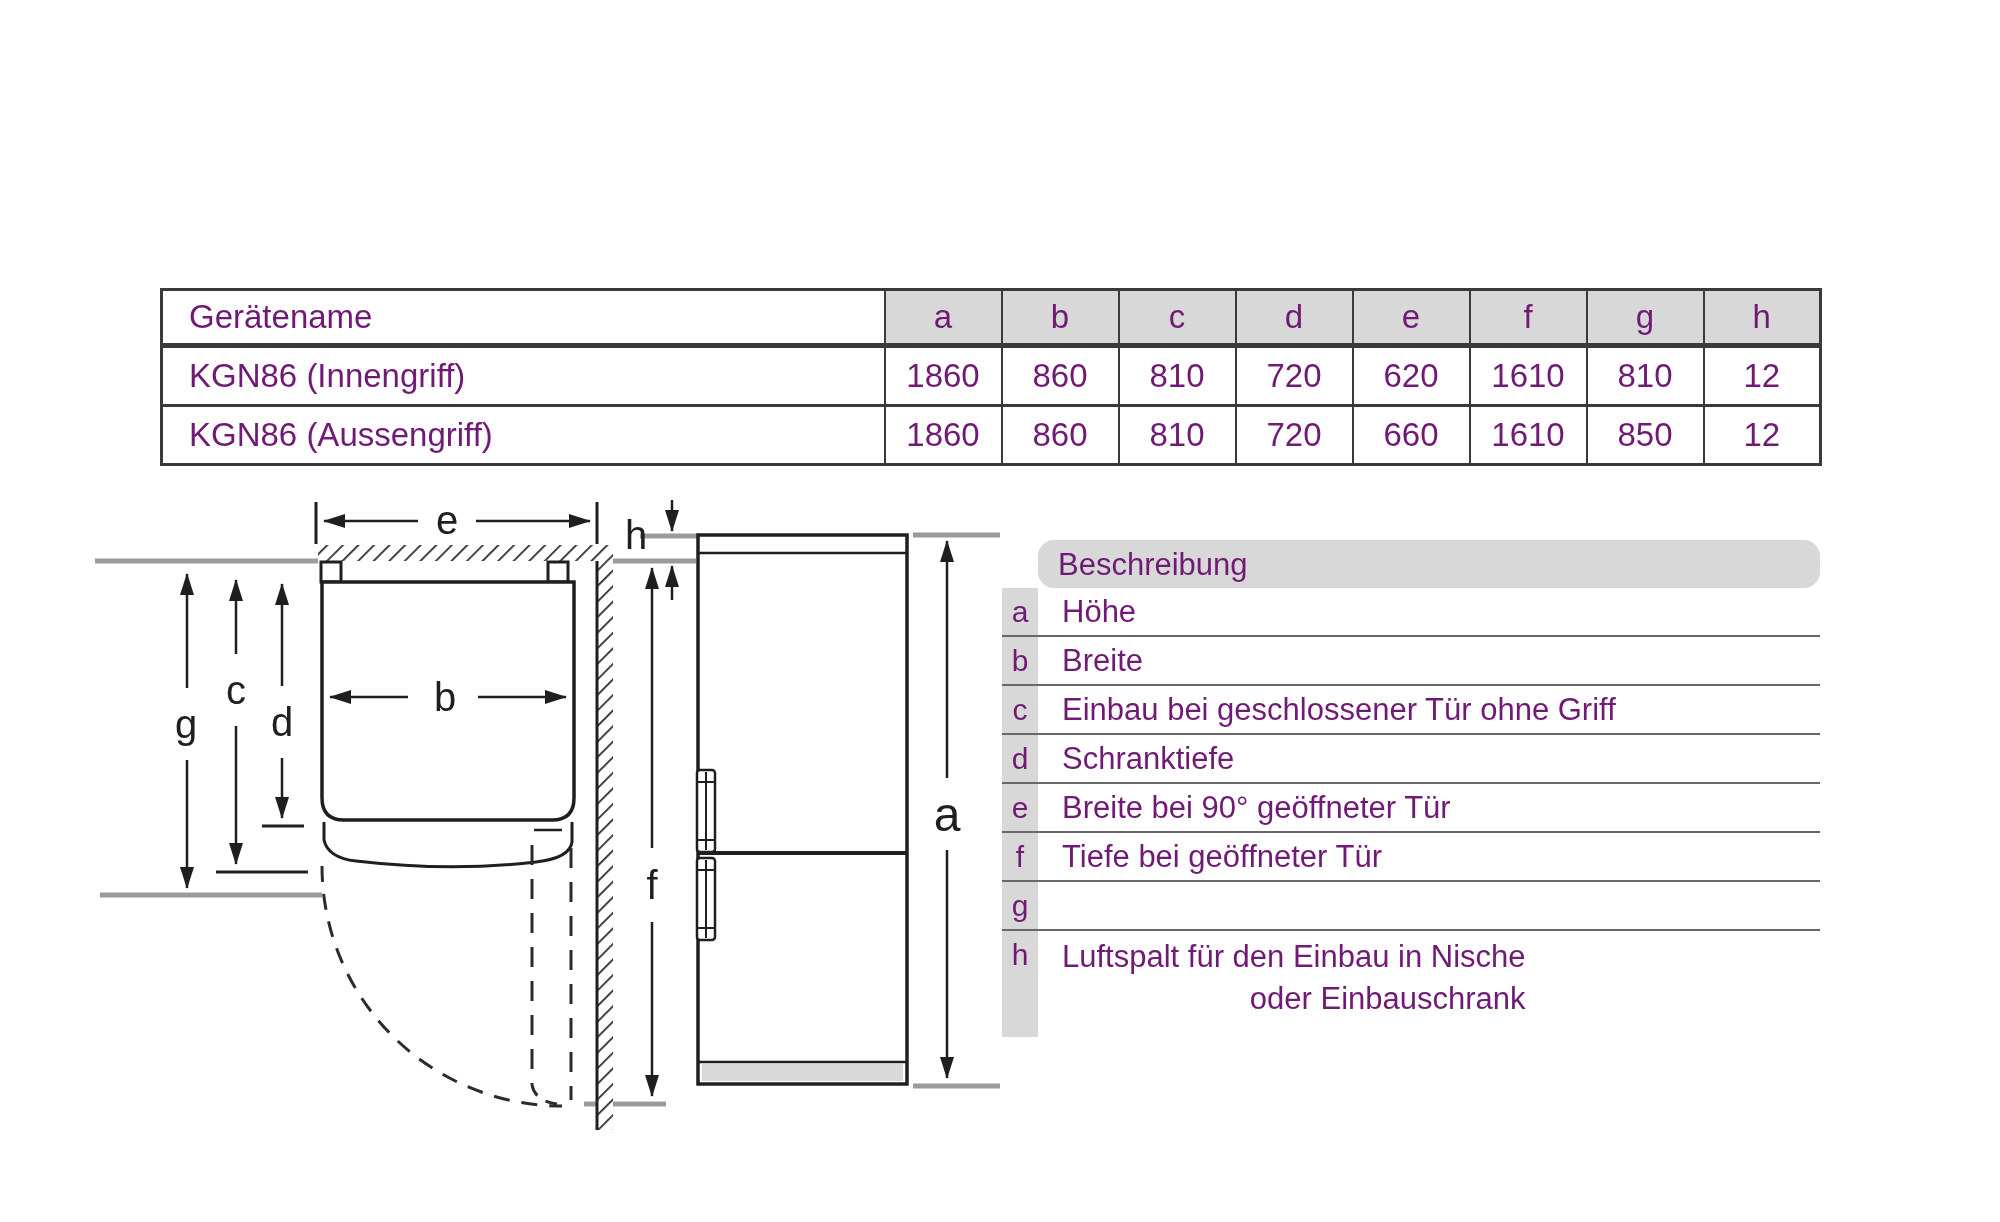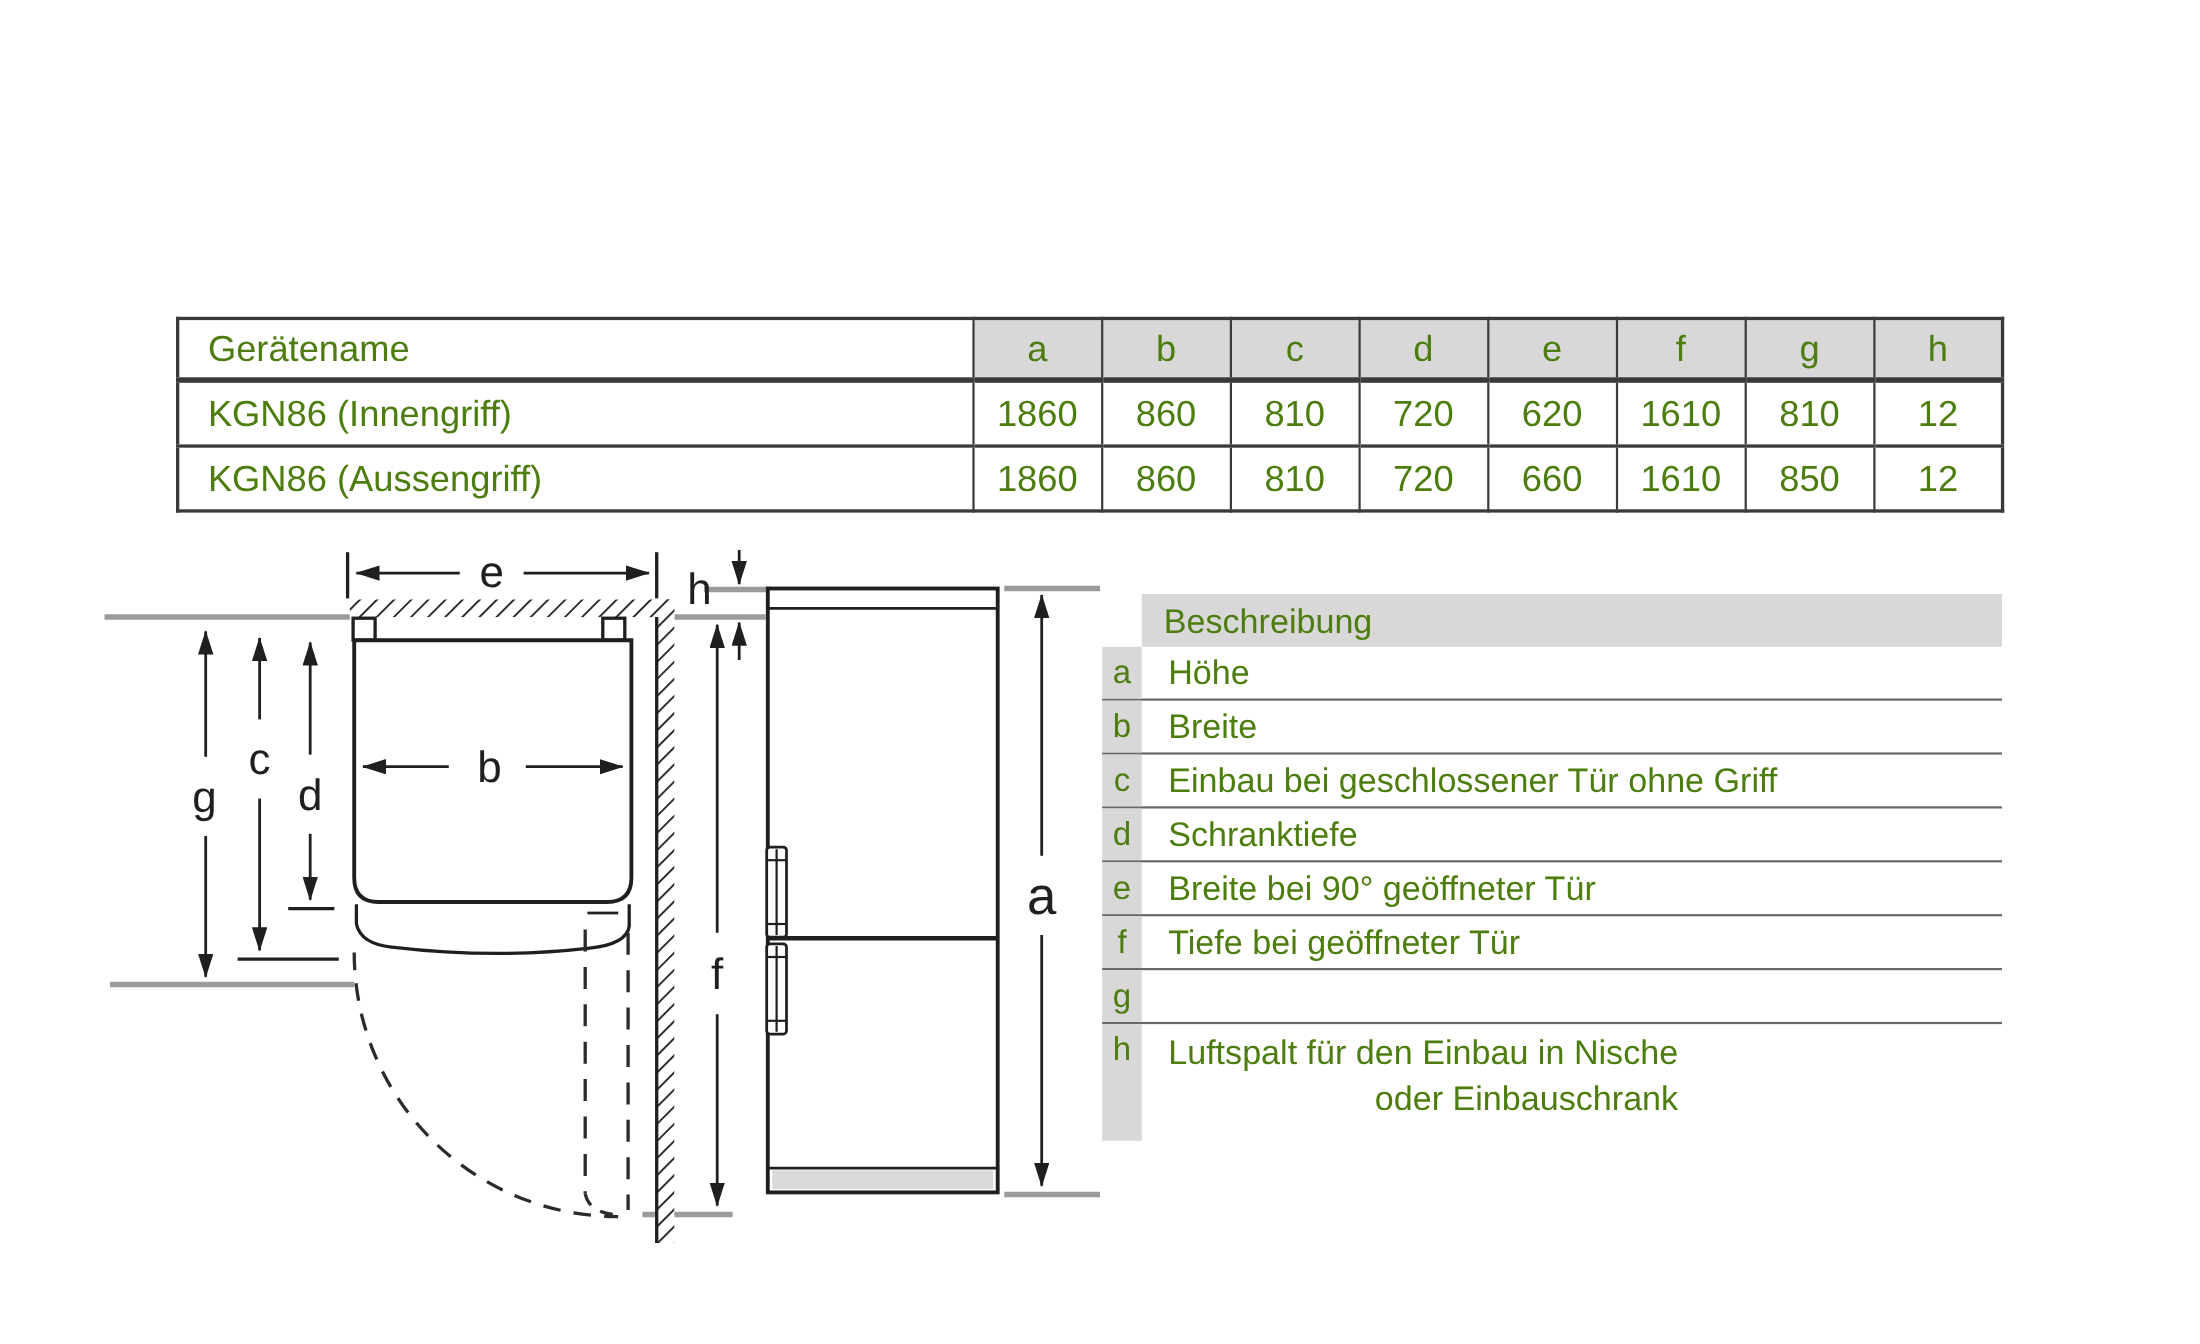--- a/index.html
+++ b/index.html
@@ -1,18 +1,18 @@
 <!DOCTYPE html>
 <html><head>
 <meta charset="utf-8">
 <style>
   html,body { margin:0; padding:0; background:#ffffff; }
   .canvas {
     position:relative; width:2000px; height:1222px; background:#ffffff;
-    font-family:"Liberation Sans", sans-serif; color:#4d7c0f; overflow:hidden;
+    font-family:"Liberation Sans", sans-serif; color:#701a75; overflow:hidden;
   }
 
   
   table.spec {
     position:absolute; left:160px; top:288px;
     border-collapse:collapse; table-layout:fixed;
     border:3px solid #3a3a3a;
   }
   table.spec td {
     border:2px solid #3a3a3a;
@@ -21,21 +21,21 @@
   }
   table.spec tr.hdr td { height:52px; border-bottom:5px solid #3a3a3a; }
   table.spec tr.hdr td.dim { background:#d8d8d8; }
   table.spec td.name { text-align:left; padding-left:26px; }
   table.spec tr.r1 td { border-bottom:3px solid #3a3a3a; }
 
   
   .legend { position:absolute; left:1002px; top:540px; width:818px; }
   .legend-header {
     margin-left:36px; height:48px; background:#d8d8d8;
-    font-size:31px; line-height:49px; padding-left:20px; box-sizing:border-box;
+    font-size:31px; line-height:49px; padding-left:20px; box-sizing:border-box;border-radius:16px;
   }
   .legend-row { display:flex; align-items:stretch; box-sizing:border-box; }
   .legend-row.sep { border-bottom:2px solid #686868; }
   .legend-key {
     width:36px; flex:none; background:#d8d8d8;
     font-size:30px; line-height:47px; text-align:center;
   }
   .legend-text { padding-left:24px; font-size:31px; line-height:47px; }
   .legend-row.tall { min-height:106px; }
   .legend-row.tall .legend-text { line-height:42px; padding-top:5px;text-align:right; }

